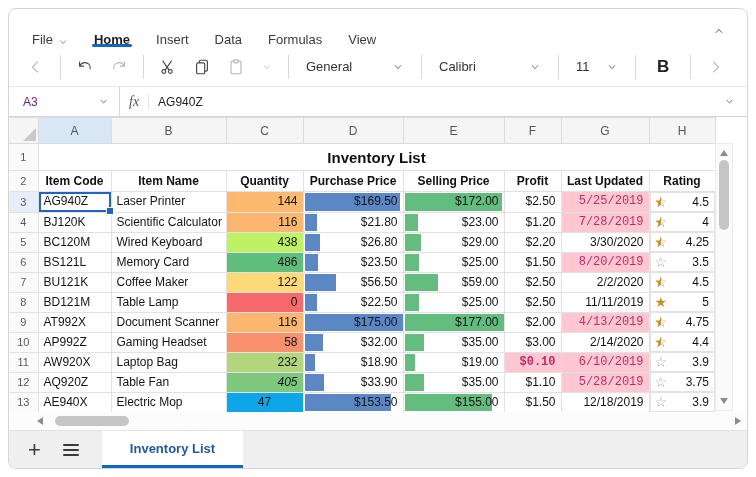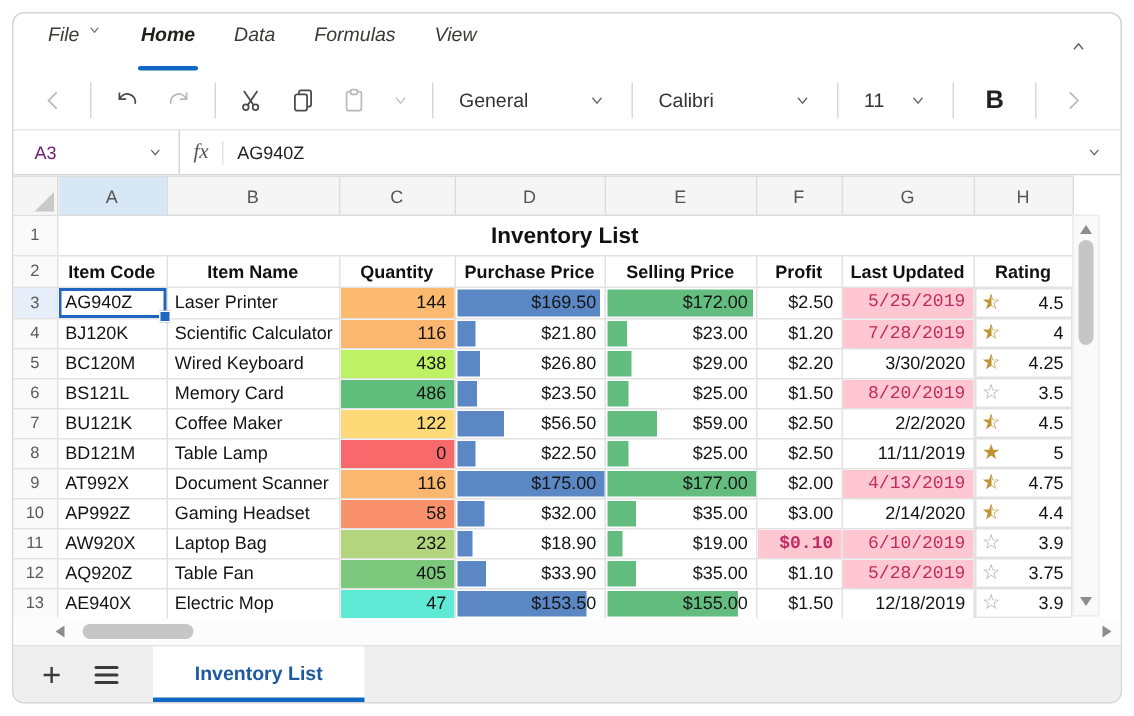--- a/index.html
+++ b/index.html
@@ -4,22 +4,22 @@
 <style>
   * { margin:0; padding:0; box-sizing:border-box; }
   html,body { width:756px; height:477px; background:#fff; font-family:"Liberation Sans", sans-serif; }
   .window{
     position:absolute; left:8px; top:8px; width:740px; height:461px;
     border:1px solid #D5D5D5; border-radius:8px; background:#fff;
     display:flex; flex-direction:column; overflow:hidden;
   }
   
   .menubar{ height:38px; display:flex; align-items:center; padding:6px 16px 0 10px; flex:none; }
-  .menu-item{ position:relative; height:100%; display:flex; align-items:flex-start; gap:5px;
-    padding:0 13px; font-size:13px; color:#3B3A39; cursor:default;font-style:italic; }
+  .menu-item{ position:relative; height:100%; display:flex; align-items:flex-end; gap:5px;
+    padding:0 13px; font-size:13px; color:#3B3A39; cursor:default; }
   .menu-item.active{ font-weight:bold; color:#201F1E; }
   .menu-item.active::after{ content:""; position:absolute; left:11px; right:11px; bottom:0;
     height:3px; background:var(--accent); border-radius:2px; }
   .mchev{ width:10px; height:10px; stroke:#7A7A7A; fill:none; stroke-width:1.6; }
   .collapse-btn{ margin-left:auto; display:flex; align-items:center; padding:4px 6px; }
   .collapse-btn svg{ width:12px; height:12px; stroke:#605E5C; fill:none; stroke-width:1.6; }
   
   .toolbar{ height:40px; display:flex; align-items:center; padding:0 8px 0 10px; flex:none;
     border-bottom:1px solid #E7E7E7; }
   .tbtn{ background:none; border:none; display:flex; align-items:center; justify-content:center;
@@ -117,20 +117,23 @@
     <div class="menu-item">
       <span>File</span>
       <svg class="mchev" viewBox="0 0 20 20">
           <path d="M5 7 L10 13 L15 7"></path>
         </svg>
     </div>
     <div class="menu-item active">
         <span>Home</span>
       </div>
     <div class="menu-item">
+        <span>Insert</span>
+      </div>
+    <div class="menu-item">
         <span>Data</span>
       </div>
     <div class="menu-item">
         <span>Formulas</span>
       </div>
     <div class="menu-item">
         <span>View</span>
       </div>
     <div class="collapse-btn">
       <svg viewBox="0 0 20 20">
@@ -456,41 +459,41 @@
             <td class="dcell c-num alert">6/10/2019</td>
             <td class="dcell c-rate">
               <span class="star snone">☆</span>
               <span class="rv">3.9</span>
             </td>
           </tr>
           <tr class="r-data">
             <td class="gut">12</td>
             <td class="dcell c-left">AQ920Z</td>
             <td class="dcell c-left">Table Fan</td>
-            <td class="dcell c-num" style="background: rgb(124, 200, 125);">405</td>
+            <td class="dcell c-num" style="background: rgb(124, 200, 125); font-style: italic;">405</td>
             <td class="dcell c-bar">
               <span class="bar blue" style="width:19.4%"></span>
               <span class="bval">$33.90</span>
             </td>
             <td class="dcell c-bar">
               <span class="bar green" style="width:19.8%"></span>
               <span class="bval">$35.00</span>
             </td>
             <td class="dcell c-num">$1.10</td>
             <td class="dcell c-num alert">5/28/2019</td>
             <td class="dcell c-rate">
               <span class="star snone">☆</span>
               <span class="rv">3.75</span>
             </td>
           </tr>
           <tr class="r-data">
             <td class="gut">13</td>
             <td class="dcell c-left">AE940X</td>
             <td class="dcell c-left">Electric Mop</td>
-            <td class="dcell c-num" style="background: #5eead4;">47</td>
+            <td class="dcell c-num" style="background: #0ea5e9; text-align: center;">47</td>
             <td class="dcell c-bar">
               <span class="bar blue" style="width:87.7%"></span>
               <span class="bval">$153.50</span>
             </td>
             <td class="dcell c-bar">
               <span class="bar green" style="width:87.6%"></span>
               <span class="bval">$155.00</span>
             </td>
             <td class="dcell c-num">$1.50</td>
             <td class="dcell c-num">12/18/2019</td>

